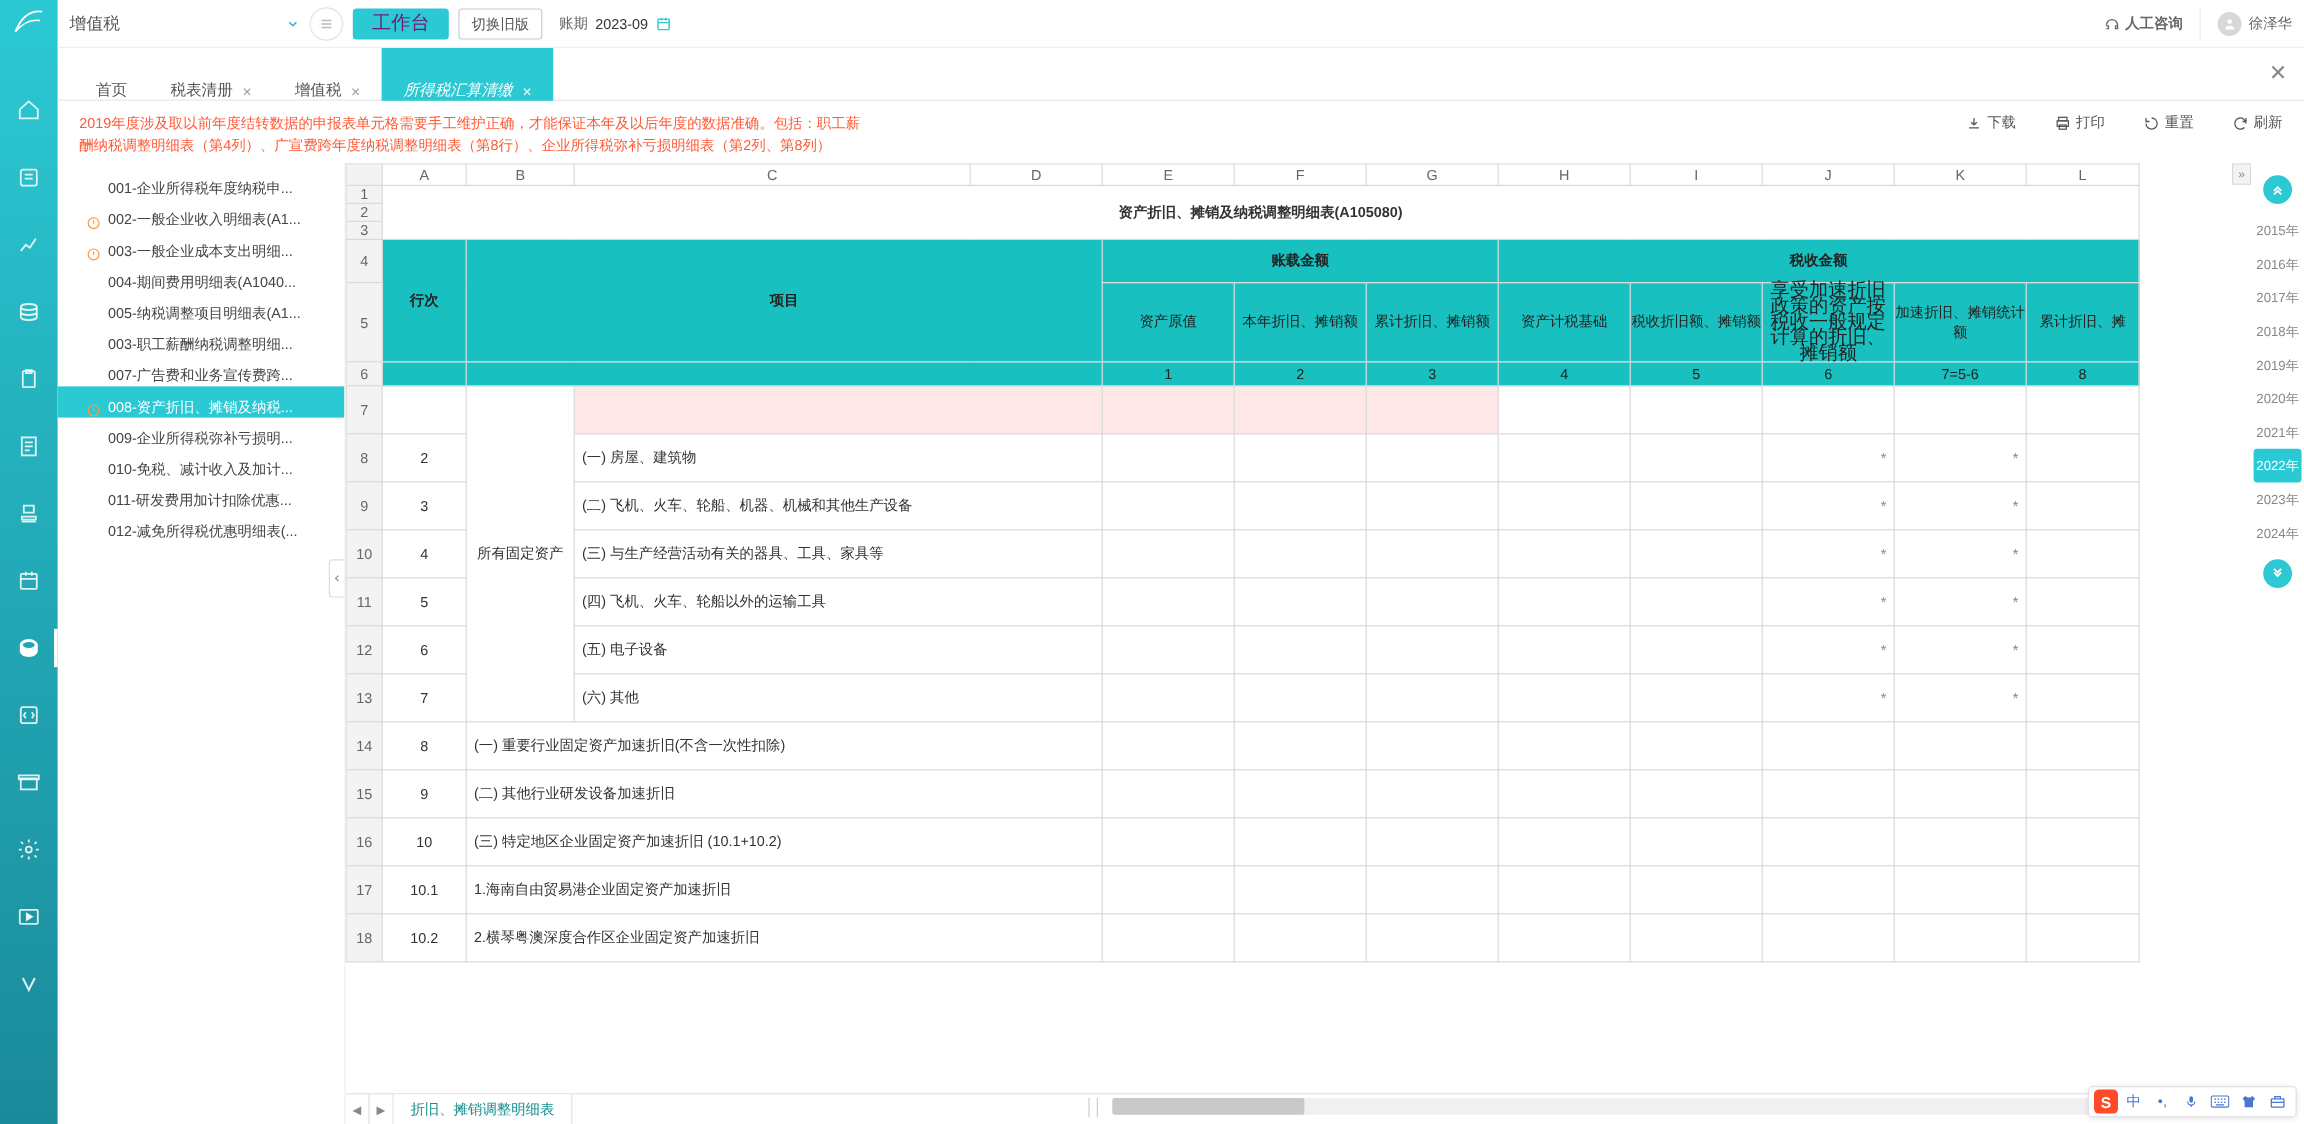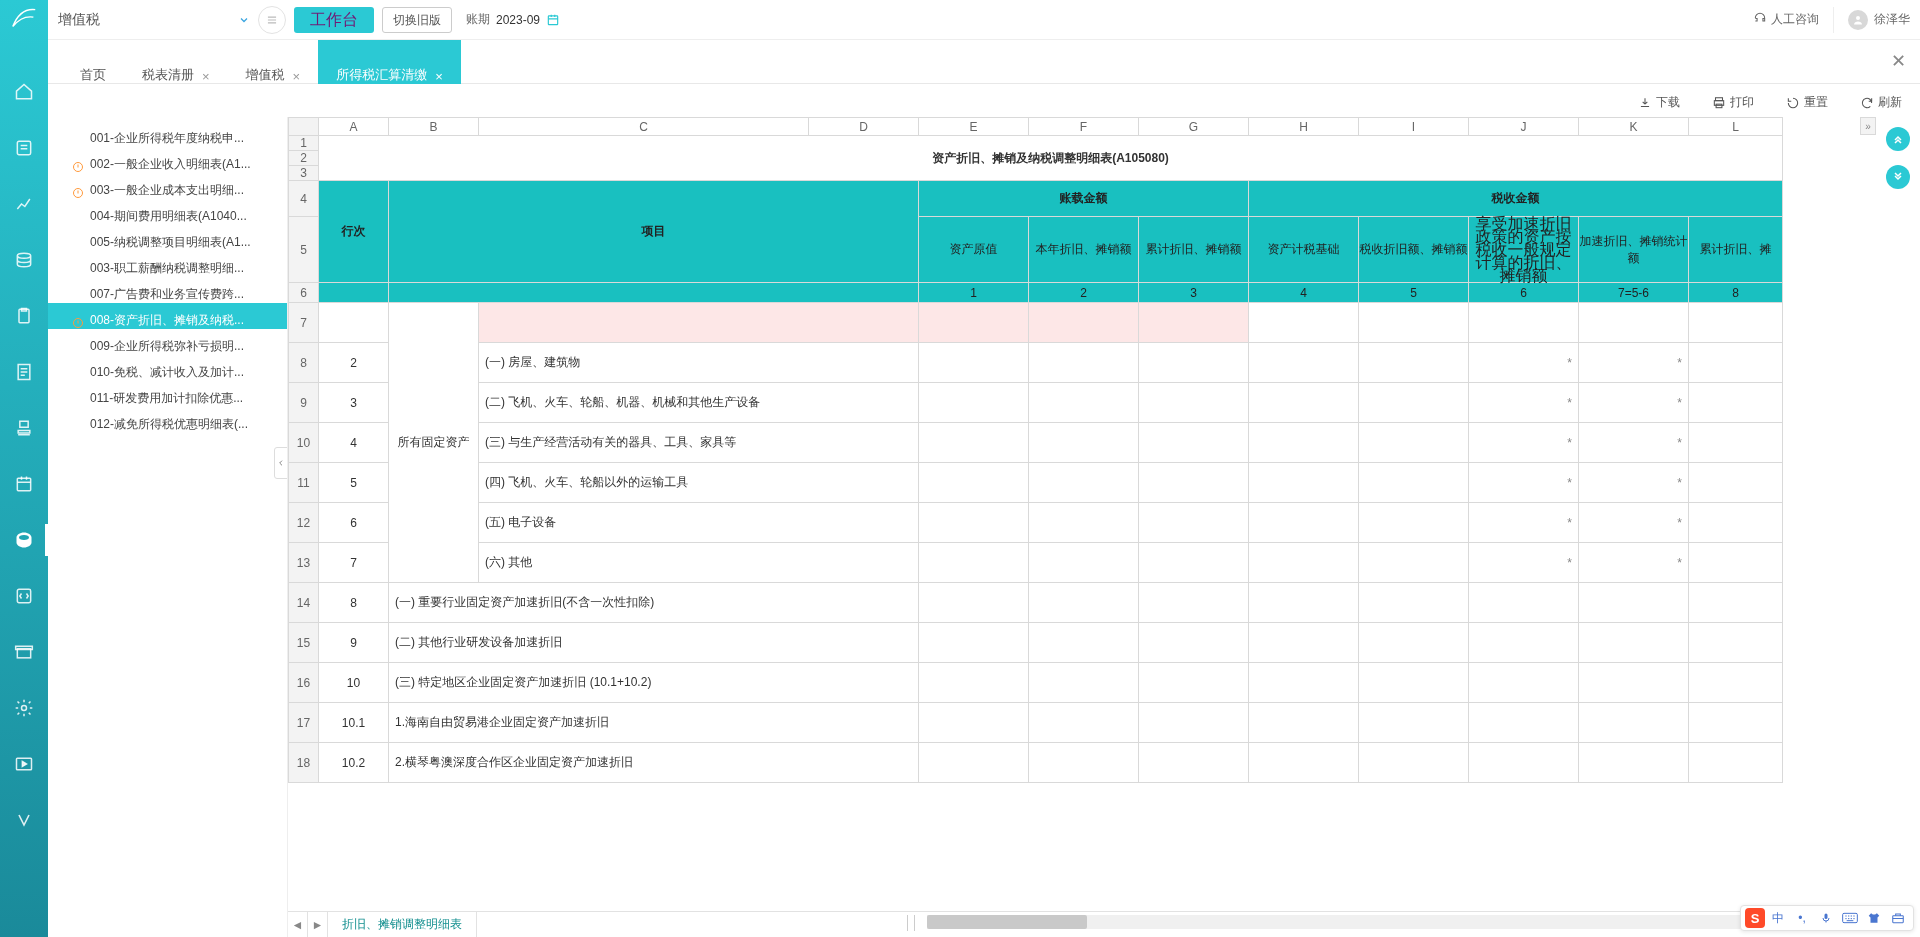--- a/index.html
+++ b/index.html
@@ -15,28 +15,28 @@
 .topbar{height:40px;display:flex;align-items:center;padding:0 10px;border-bottom:1px solid #eee;}
 .module-select{display:flex;align-items:center;width:200px;color:#555;font-size:14px;cursor:pointer;}
 .module-select .chev{margin-left:auto;margin-right:8px;color:#3aa5e0;}
 .circ-btn{width:28px;height:28px;border-radius:50%;border:1px solid #e3e3e3;display:flex;align-items:center;justify-content:center;color:#bbb;margin-right:8px;}
 .btn-work{height:26px;padding:0 16px;background:#2bc9d4;color:#701a75;border-radius:3px;font-size:16px;line-height:26px;margin-right:8px;}
 .btn-old{height:26px;padding:0 10px;border:1px solid #ccc;border-radius:3px;font-size:12px;line-height:24px;color:#555;margin-right:14px;}
 .period-lbl{color:#666;margin-right:6px;}
 .period-val{color:#333;}
 .period-ico{color:#2bc9d4;margin-left:6px;}
 .topbar .spacer{flex:1;}
-.consult{display:flex;align-items:flex-start;color:#666;margin-right:14px;}
+.consult{display:flex;align-items:flex-end;color:#666;margin-right:14px;font-weight:bold;}
 .consult svg{margin-right:4px;}
 .user{display:flex;align-items:center;color:#666;padding-left:14px;border-left:1px solid #eee;height:26px;}
 .avatar{width:20px;height:20px;border-radius:50%;background:#d8d8d8;margin-right:6px;display:flex;align-items:center;justify-content:center;color:#fff;}
 .tabs-bar{height:44px;display:flex;align-items:center;padding:0 14px;border-bottom:1px solid #e8e8e8;position:relative;}
 .tab{height:44px;display:flex;align-items:flex-end;padding:0 18px;font-size:13px;color:#555;cursor:pointer;}
 .tab .x{margin-left:8px;color:#999;}
-.tab.current{background:#2bc9d4;color:#fff;}
+.tab.current{background:#2bc9d4;color:#fff;font-style:italic;}
 .tab.current .x{color:#fff;}
 .tabs-bar .close-all{position:absolute;right:14px;top:10px;font-size:18px;color:#888;cursor:pointer;}
 .notice-row{padding:10px 18px 6px 18px;display:flex;align-items:flex-start;}
 .notice{color:#ff5a36;font-size:12px;line-height:18px;max-width:660px;}
 .actions{margin-left:auto;display:flex;gap:32px;color:#555;align-items:center;}
 .actions .act{display:flex;align-items:center;cursor:pointer;}
 .actions .act svg{margin-right:4px;}
 .body-row{flex:1;display:flex;min-height:0;}
 .tree{width:240px;border-right:1px solid #eee;padding-top:4px;overflow:hidden;position:relative;}
 .tree-item{height:26px;display:flex;align-items:flex-end;padding:0 8px 0 24px;font-size:12px;color:#444;white-space:nowrap;overflow:hidden;text-overflow:ellipsis;cursor:pointer;}
@@ -223,20 +223,21 @@
           </div>
           <div class="tab current">
             <span>所得税汇算清缴</span>
             <span class="x">×</span>
           </div>
         </div>
       <span class="close-all">✕</span>
     </div>
 
     <div class="notice-row">
+      <div class="notice">2019年度涉及取以前年度结转数据的申报表单元格需要手工维护正确，才能保证本年及以后年度的数据准确。包括：职工薪酬纳税调整明细表（第4列）、广宣费跨年度纳税调整明细表（第8行）、企业所得税弥补亏损明细表（第2列、第8列）</div>
       <div class="actions">
         <div class="act">
             <svg width="14" height="14" viewBox="0 0 24 24" fill="none" stroke="currentColor" stroke-width="1.8">
               <path d="M12 4v10m0 0l-4-4m4 4l4-4M5 18h14"></path>
             </svg>
             <span>下载</span>
           </div>
         <div class="act">
             <svg width="14" height="14" viewBox="0 0 24 24" fill="none" stroke="currentColor" stroke-width="1.8">
               <rect x="6" y="3" width="12" height="5"></rect>
@@ -577,20 +578,32 @@
           </div>
         </div>
       </div>
 
       <div class="years">
         <div class="year-chevron">
             <svg width="12" height="12" viewBox="0 0 24 24" fill="none" stroke="currentColor" stroke-width="3">
               <path d="M18 14l-6-6-6 6M18 20l-6-6-6 6"></path>
             </svg>
           </div>
+        <div id="years-holder">
+            <div class="year">2015年</div>
+            <div class="year">2016年</div>
+            <div class="year">2017年</div>
+            <div class="year">2018年</div>
+            <div class="year">2019年</div>
+            <div class="year">2020年</div>
+            <div class="year">2021年</div>
+            <div class="year current">2022年</div>
+            <div class="year">2023年</div>
+            <div class="year">2024年</div>
+          </div>
         <div class="year-chevron" style="margin-top:6px;">
             <svg width="12" height="12" viewBox="0 0 24 24" fill="none" stroke="currentColor" stroke-width="3">
               <path d="M6 10l6 6 6-6M6 4l6 6 6-6"></path>
             </svg>
           </div>
       </div>
     </div>
   </div>
 </div>
 

